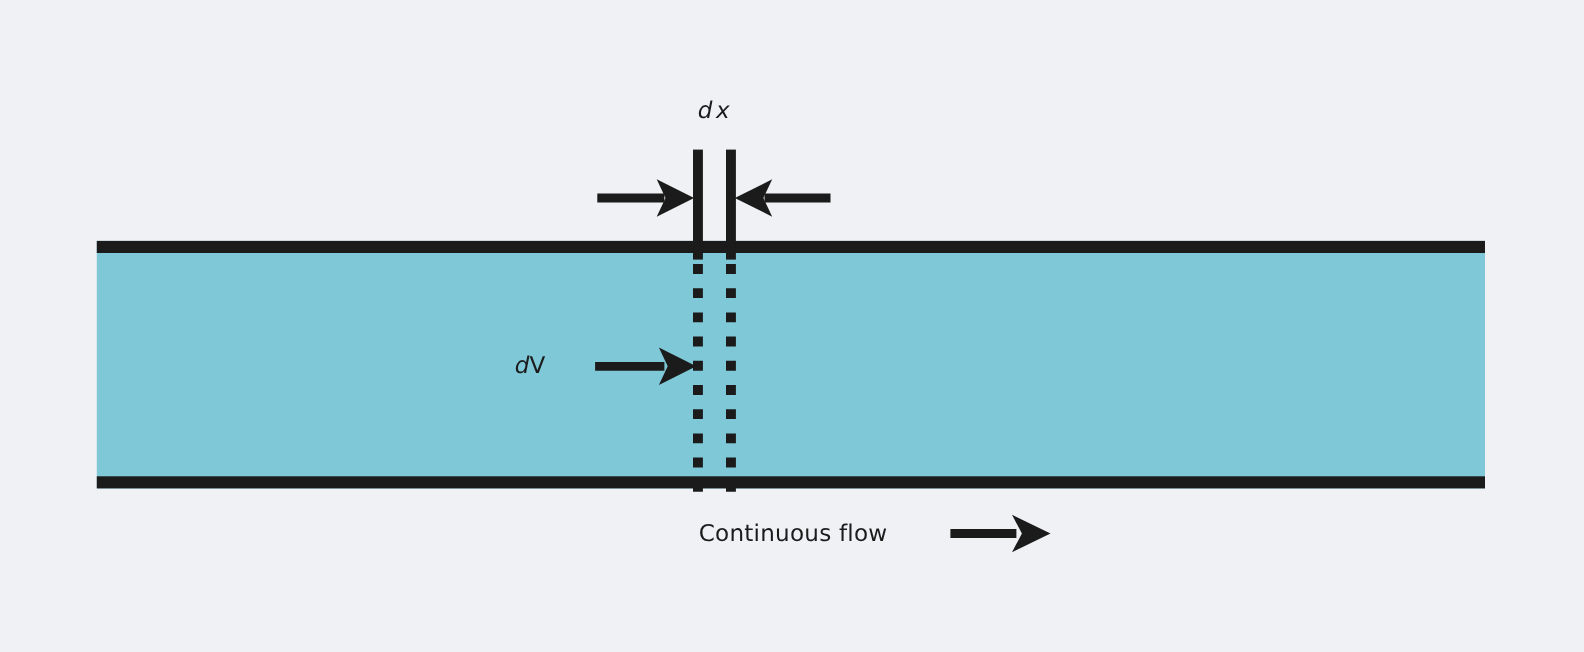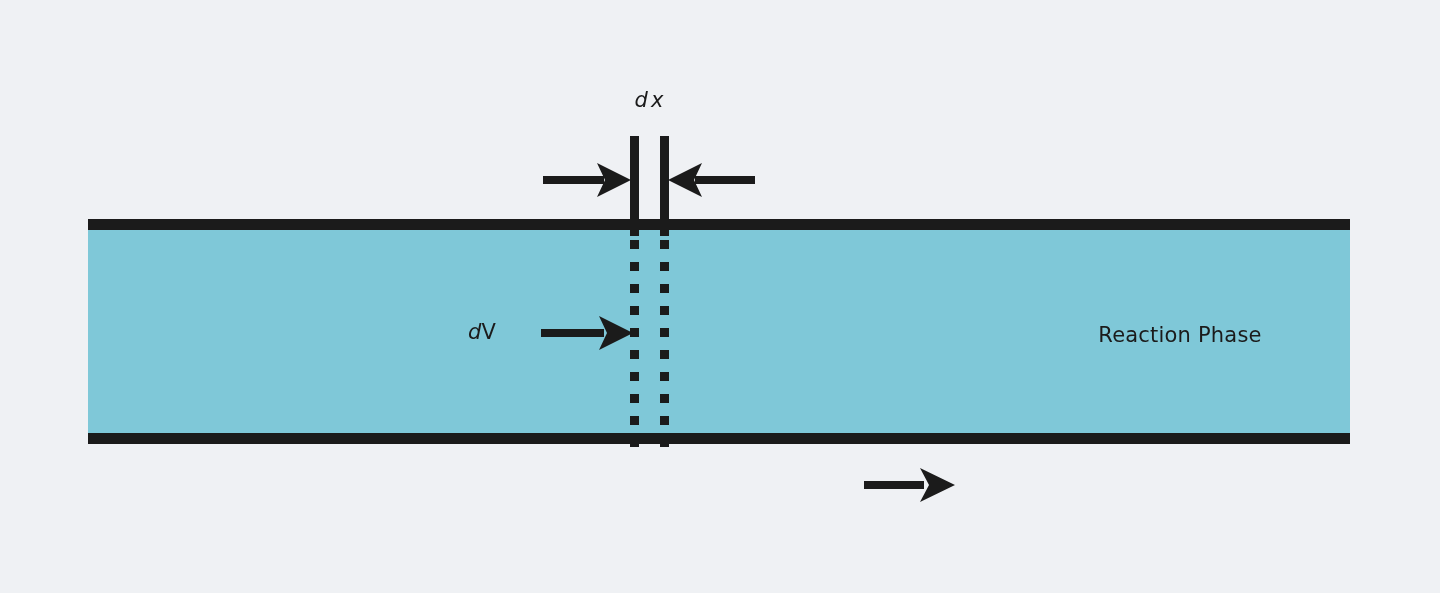--- a/index.html
+++ b/index.html
@@ -86,16 +86,16 @@
   </svg>
 
   <div class="lbl dx-label">
     <span class="it">d</span><span class="it">x</span>
   </div>
 
   <div class="lbl dv-label">
     <span class="it">d</span><span class="up">V</span>
   </div>
 
-  <div class="lbl reaction-label">Reaction Phase</div>
 
+  <div class="lbl flow-label">Continuous flow</div>
 
 </div>
 
 </body></html>

